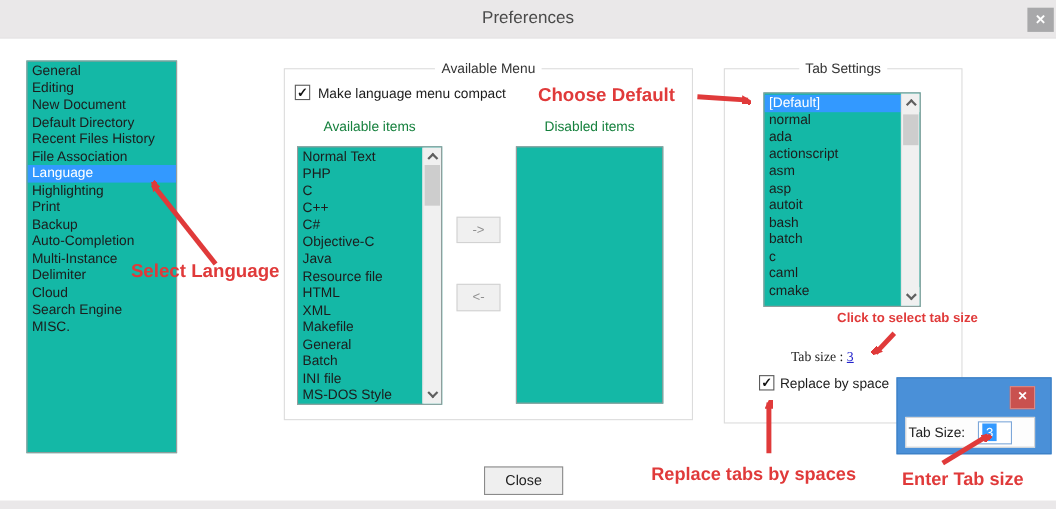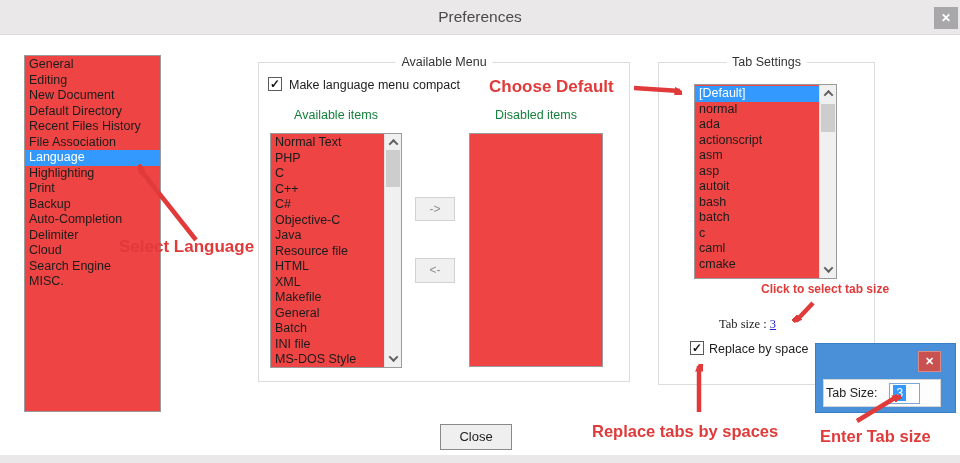--- a/index.html
+++ b/index.html
@@ -11,21 +11,21 @@
   .titlebar { position:absolute; left:0; top:0; width:960px; height:34px; background:#eae8e9; }
   .title { position:absolute; left:0; top:8px; width:100%; text-align:center; font-size:15.5px; color:#4a4a4a; }
   .titlebar-close { position:absolute; left:934px; top:7px; width:24px; height:22px; background:#a8a8aa;
     color:#fff; font-size:12px; font-weight:bold; text-align:center; line-height:22px; cursor:default; }
 
   
   .dialog-body { position:absolute; left:0; top:34px; width:960px; height:421px; background:#fff;
     border-top:1px solid #dcdadb; }
 
   
-  .listbox { position:absolute; background:#ef4444; border:1px solid #9b9b9b; overflow:hidden; font-size:12.5px; }
+  .listbox { position:absolute; background:#14b8a6; border:1px solid #9b9b9b; overflow:hidden; font-size:12.5px; }
   .list-inner { position:absolute; left:0; top:1px; right:0; bottom:0; overflow:hidden; }
   .list-item { line-height:15.5px; padding-left:4px; white-space:nowrap; color:#1c1c1c; }
   .list-item.selected { background:#3399ff; color:#fff; }
 
   .sidebar-list { left:24px; top:55px; width:137px; height:357px; }
 
   
   .groupbox { position:absolute; border:1px solid #dcdcdc; background:transparent; }
   .gb-language { left:258px; top:62px; width:372px; height:320px; }
   .gb-tabs { left:658px; top:62px; width:217px; height:323px; }
@@ -120,20 +120,21 @@
         <div class="list-item">Editing</div>
         <div class="list-item">New Document</div>
         <div class="list-item">Default Directory</div>
         <div class="list-item">Recent Files History</div>
         <div class="list-item">File Association</div>
         <div class="list-item selected">Language</div>
         <div class="list-item">Highlighting</div>
         <div class="list-item">Print</div>
         <div class="list-item">Backup</div>
         <div class="list-item">Auto-Completion</div>
+        <div class="list-item">Multi-Instance</div>
         <div class="list-item">Delimiter</div>
         <div class="list-item">Cloud</div>
         <div class="list-item">Search Engine</div>
         <div class="list-item">MISC.</div>
       </div>
   </div>
 
   <div class="groupbox gb-language">
     <span class="legend">Available Menu</span>
   </div>

